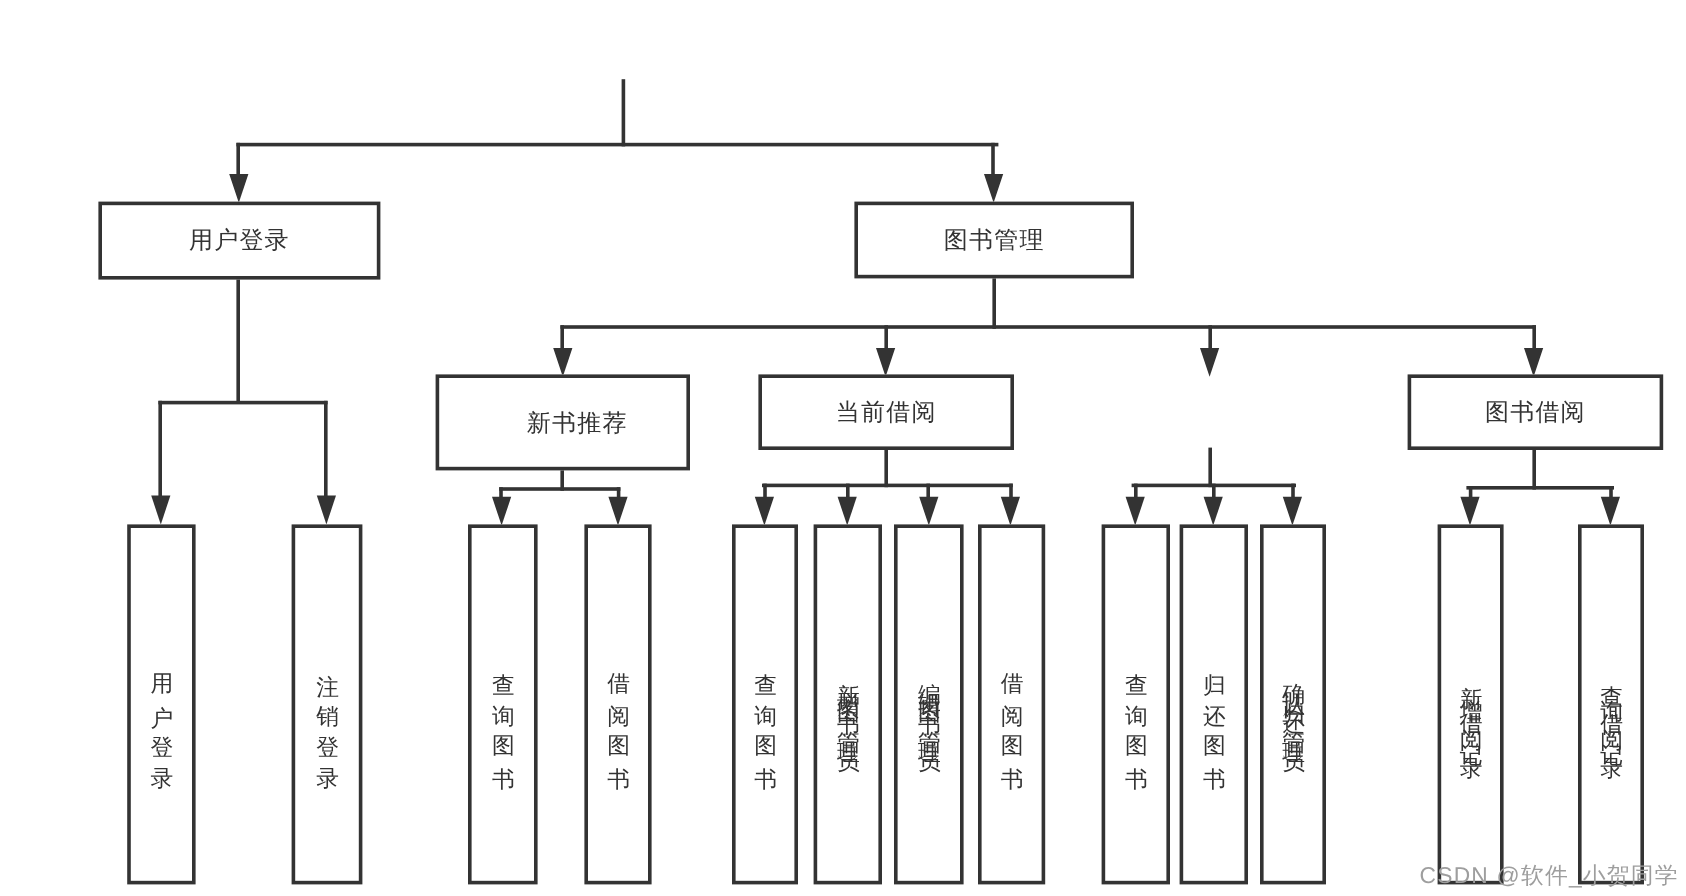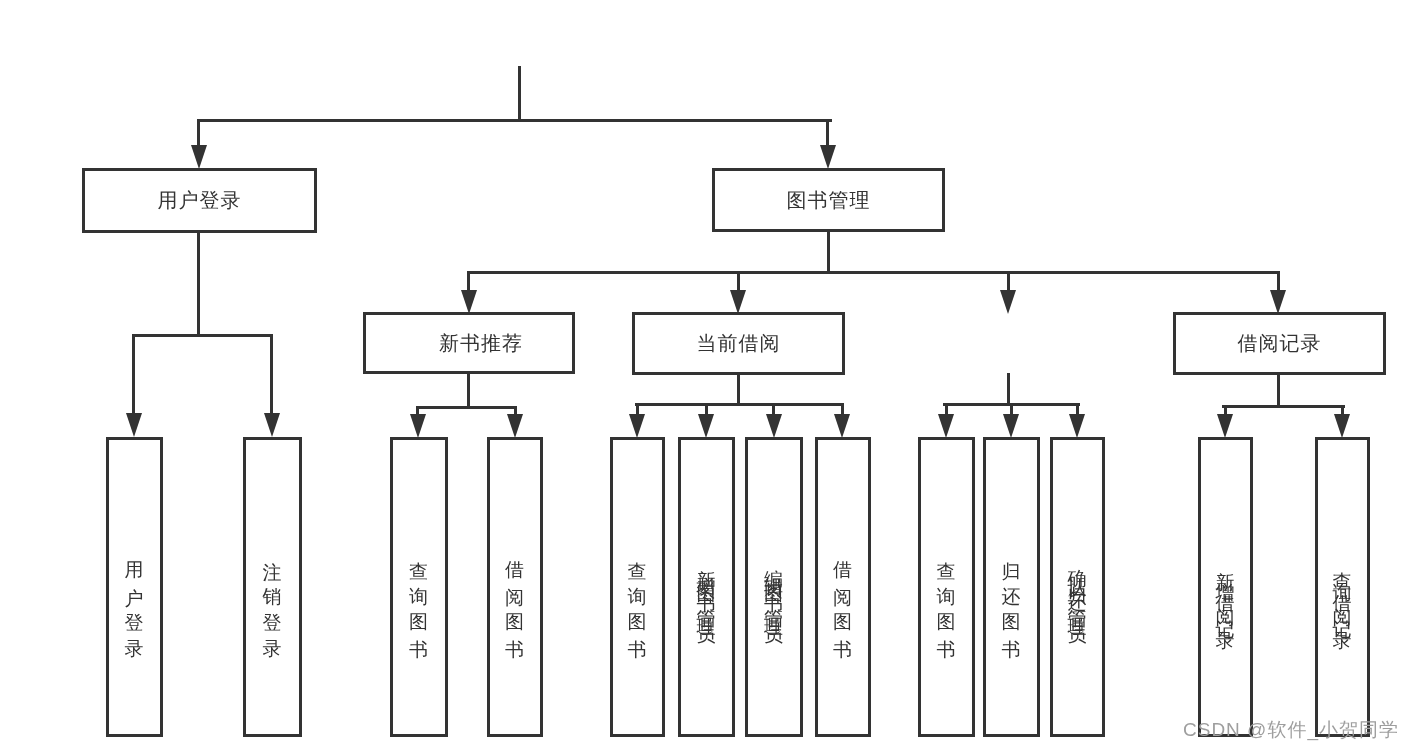--- a/index.html
+++ b/index.html
@@ -94,23 +94,23 @@
   <div class="hline" style="left:1222px;top:405px;width:123px;"></div>
   <div class="vline" style="left:1224px;top:405px;height:12px;"></div>
   <div class="ahead" style="left:1217px;top:414px;"></div>
   <div class="vline" style="left:1341px;top:405px;height:12px;"></div>
   <div class="ahead" style="left:1334px;top:414px;"></div>
 
 
   <div class="node h-node" style="left:82px;top:168px;width:235px;height:65px;">用户登录</div>
   <div class="node h-node" style="left:712px;top:168px;width:233px;height:64px;">图书管理</div>
 
-  <div class="node h-node" style="left:363px;top:312px;width:212px;height:62px;padding-left:24px;">新书推荐</div>
+  <div class="node h-node" style="left:363px;top:312px;width:212px;height:80px;padding-left:24px;">新书推荐</div>
   <div class="node h-node" style="left:632px;top:312px;width:213px;height:63px;">当前借阅</div>
-  <div class="node h-node" style="left:1173px;top:312px;width:213px;height:63px;">借阅记录</div>
+  <div class="node h-node" style="left:1173px;top:312px;width:213px;height:63px;">图书借阅</div>
 
   <div class="node v-node sp4" style="left:106px;top:437px;width:57px;height:300px;">用户登录</div>
   <div class="node v-node sp4" style="left:243px;top:437px;width:59px;height:300px;">注销登录</div>
 
   <div class="node v-node sp4" style="left:390px;top:437px;width:58px;height:300px;">查询图书</div>
   <div class="node v-node sp4" style="left:487px;top:437px;width:56px;height:300px;">借阅图书</div>
 
   <div class="node v-node sp4" style="left:610px;top:437px;width:55px;height:300px;">查询图书</div>
   <div class="node v-node sp9" style="left:678px;top:437px;width:57px;height:300px;">新增图书（管理员）</div>
   <div class="node v-node sp9" style="left:745px;top:437px;width:58px;height:300px;">编辑图书（管理员）</div>

